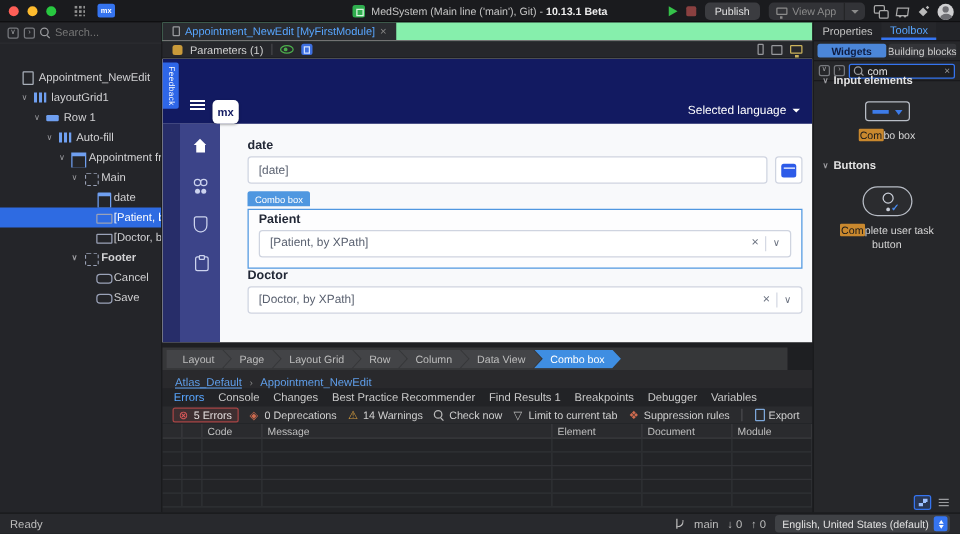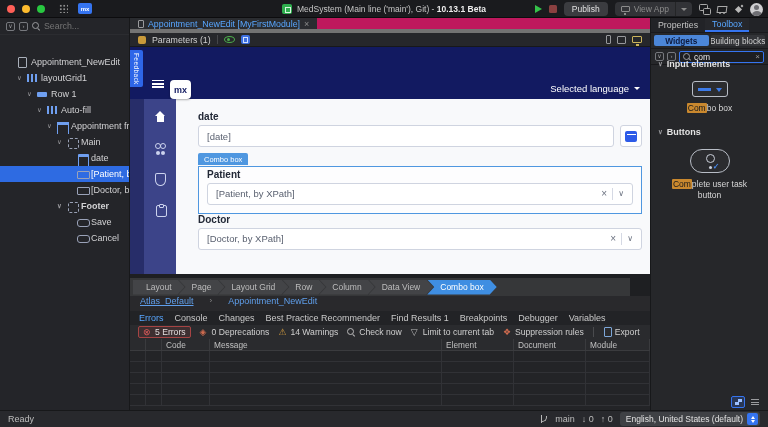--- a/index.html
+++ b/index.html
@@ -64,21 +64,21 @@
   .ic-layout-grid::before,.ic-column::before{left:1px;top:2px;width:10px;height:8px;background:repeating-linear-gradient(90deg,#6f9ff0 0 2.5px,transparent 2.5px 4px)}
   .ic-row::before{left:1px;top:3.5px;width:10px;height:5px;background:#6f9ff0;border-radius:1px}
   .ic-data-view::before{left:1px;top:2px;width:10px;height:9px;border:1px solid #6f9ff0;border-top-width:3px}
   .ic-region::before{left:1.5px;top:1.5px;width:9px;height:9px;border:1px dashed #98a0b4;border-radius:2px}
   .ic-date-picker::before{left:1.5px;top:1.5px;width:9px;height:9px;border:1px solid #6f9ff0;border-top-width:3px;border-radius:1px}
   .ic-combo-box::before{left:.5px;top:3px;width:11px;height:6px;border:1px solid #9aa2b8;border-radius:1px}
   .ic-button::before{left:.5px;top:3px;width:11px;height:6px;border:1px solid #9aa2b8;border-radius:3px}
 
   
   #editor{position:absolute;left:130px;top:18px;width:520px;bottom:17px;background:#1e1f22}
-  .e-tabstrip{height:15px;background:#be185d;border-bottom:4px solid #737373;display:flex}
+  .e-tabstrip{height:15px;background:#86efac;border-bottom:1px solid #737373;display:flex}
   .doc-tab{display:flex;align-items:center;gap:4px;background:#2a2c30;padding:0 8px;font-size:8.8px}
   .doc-tab .dt-ico{width:6px;height:8px;border:1px solid #9a9b9e;border-radius:1px;flex:none}
   .doc-tab .dt-label{color:#58a6ff;white-space:nowrap}
   .doc-tab .dt-close{color:#8a8a8a;font-size:9px}
   .e-toolbar{height:14px;background:#26272b;border-bottom:1px solid #17181a;display:flex;align-items:center;gap:6px;padding:0 8px;font-size:8.8px;color:#d0d0d0}
   .param-ico{width:8px;height:8px;background:#c99a3a;border-radius:2px;flex:none}
   .vsep{width:1px;height:9px;background:#45464a}
   .eye-ico{width:11px;height:7px;border:1.2px solid #4cae4c;border-radius:50%;position:relative;flex:none}
   .eye-ico::before{content:"";position:absolute;left:2.8px;top:1px;width:3px;height:3px;border-radius:50%;background:#4cae4c}
   .xray-ico{width:9px;height:9px;background:#3d6fe0;border-radius:2px;position:relative;flex:none}
@@ -124,21 +124,21 @@
   .in-chev{font-size:8px}
   .doctor-blk{margin-top:0}
   .doctor-blk .f-input{margin-top:3px}
 
   
   .e-gap{position:absolute;left:0;top:256px;width:520px;height:4px;background:#1e1f22}
   .e-breadcrumb{position:absolute;left:0;top:260px;width:500px;height:18px;background:#363739;display:flex;align-items:center;padding-left:3px;overflow:hidden}
   .chip{position:relative;margin-right:-6px;padding:2.5px 13px;font-size:8.5px;color:#bdbdbd;background:#434447;clip-path:polygon(0 0,calc(100% - 7px) 0,100% 50%,calc(100% - 7px) 100%,0 100%,7px 50%);white-space:nowrap}
   .chip:first-child{clip-path:polygon(0 0,calc(100% - 7px) 0,100% 50%,calc(100% - 7px) 100%,0 100%)}
   .chip.active{background:#3f8ee2;color:#fff}
-  .e-docpath{position:absolute;left:0;top:278px;width:520px;height:15px;background:#29292c;display:flex;align-items:flex-start;gap:16px;padding:0 10px;font-size:9px}
+  .e-docpath{position:absolute;left:0;top:278px;width:520px;height:15px;background:#29292c;display:flex;align-items:flex-end;gap:6px;padding:0 10px;font-size:9px}
   .link{color:#5f9eea;white-space:nowrap}
   .link.u{text-decoration:underline}
   .path-sep{color:#8a8a8a;font-size:8px}
   .e-dtabs{position:absolute;left:0;top:293px;width:520px;height:14px;background:#222326;display:flex;align-items:center;gap:11px;padding:0 9px;font-size:9px;color:#c9c9c9;overflow:hidden}
   .dtab{white-space:nowrap}
   .dtab.active{color:#58a6ff}
   .e-filters{position:absolute;left:0;top:307px;width:520px;height:14px;background:#2a2b2e;display:flex;align-items:center;gap:9px;padding:0 8px;font-size:8.6px;color:#cfcfcf;overflow:hidden}
   .filt{display:flex;align-items:center;gap:3px;white-space:nowrap}
   .filt.chipped{border:1px solid #a64444;background:rgba(166,68,68,.16);border-radius:2px;padding:0 4px;color:#e4dede}
   .filt.divided{border-left:1px solid #4a4b4e;padding-left:9px}
@@ -287,26 +287,26 @@
         <span class="tlabel">[Doctor, by Database]</span>
       </div>
       <div class="trow" style="padding-left: 56px; font-weight: bold;">
         <span class="tchev"></span>
         <span class="ticon ic-region"></span>
         <span class="tlabel">Footer</span>
       </div>
       <div class="trow" style="padding-left: 66px;">
         <span class="tchev" style="visibility: hidden;"></span>
         <span class="ticon ic-button"></span>
-        <span class="tlabel">Save</span>
+        <span class="tlabel">Cancel</span>
       </div>
       <div class="trow" style="padding-left: 66px;">
         <span class="tchev" style="visibility: hidden;"></span>
         <span class="ticon ic-button"></span>
-        <span class="tlabel">Cancel</span>
+        <span class="tlabel">Save</span>
       </div>
     </div>
 </div>
 
 <div id="editor">
   <div class="e-tabstrip">
     <div class="doc-tab">
       <span class="dt-ico"></span>
       <span class="dt-label">Appointment_NewEdit [MyFirstModule]</span>
       <span class="dt-close">×</span>

